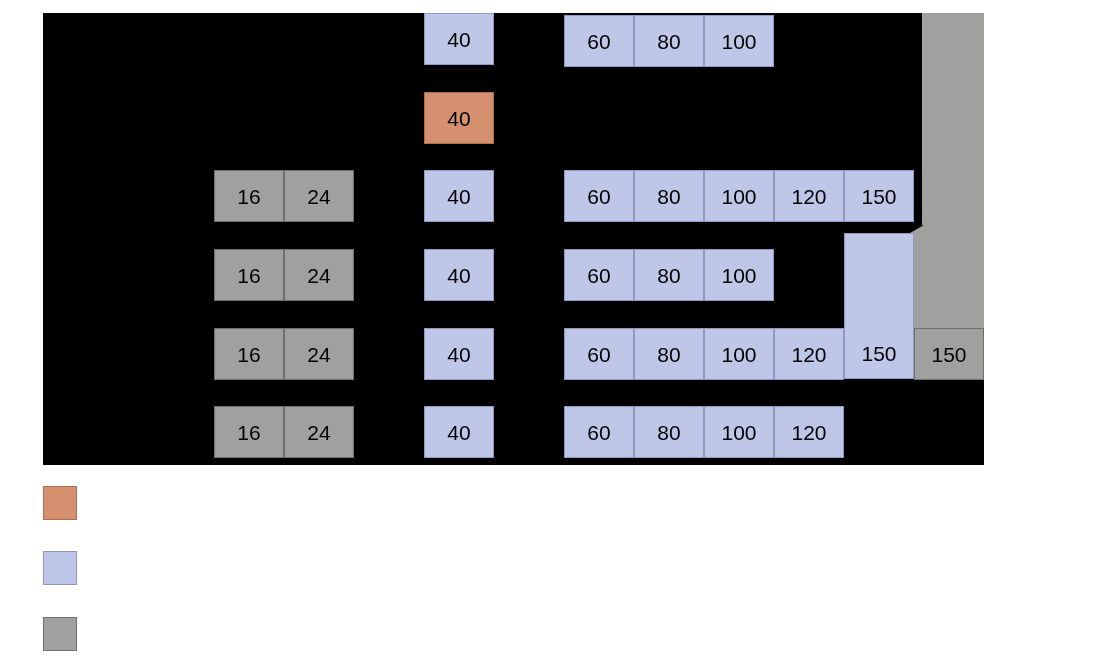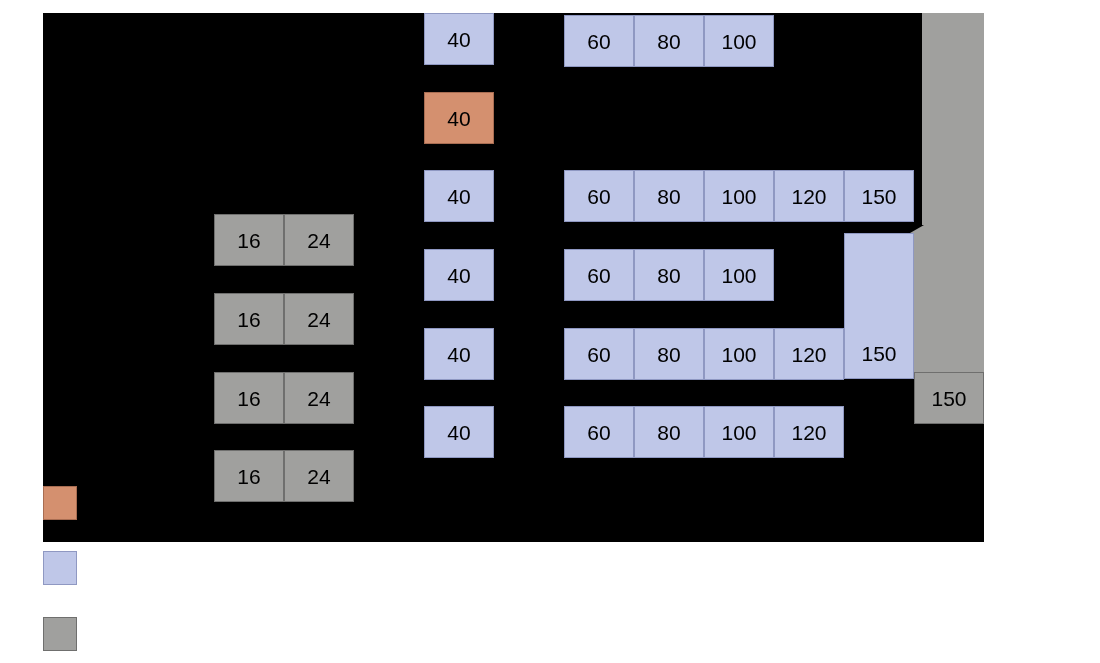--- a/index.html
+++ b/index.html
@@ -14,21 +14,21 @@
     position: relative;
     overflow: hidden;
   }
 
   
   #canvas {
     position: absolute;
     left: 43px;
     top: 13px;
     width: 941px;
-    height: 529px;
+    height: 452px;
     background: #000000;
   }
 
   
   .cell {
     position: absolute;
     box-sizing: border-box;
     display: flex;
     align-items: center;
     justify-content: center;
@@ -37,21 +37,20 @@
     line-height: 1;
     letter-spacing: 0px;
   }
   .cell.blue {
     background: #bfc7e8;
     border: 1px solid #8f98c2;
   }
   .cell.grey {
     background: #a0a09e;
     border: 1px solid #6f6f6e;
-    margin-top: 44px;
   }
   .cell.orange {
     background: #d4906f;
     border: 1px solid #a86d52;
   }
 
   
   .cell.tall {
     align-items: flex-end;
     padding-bottom: 14px;

